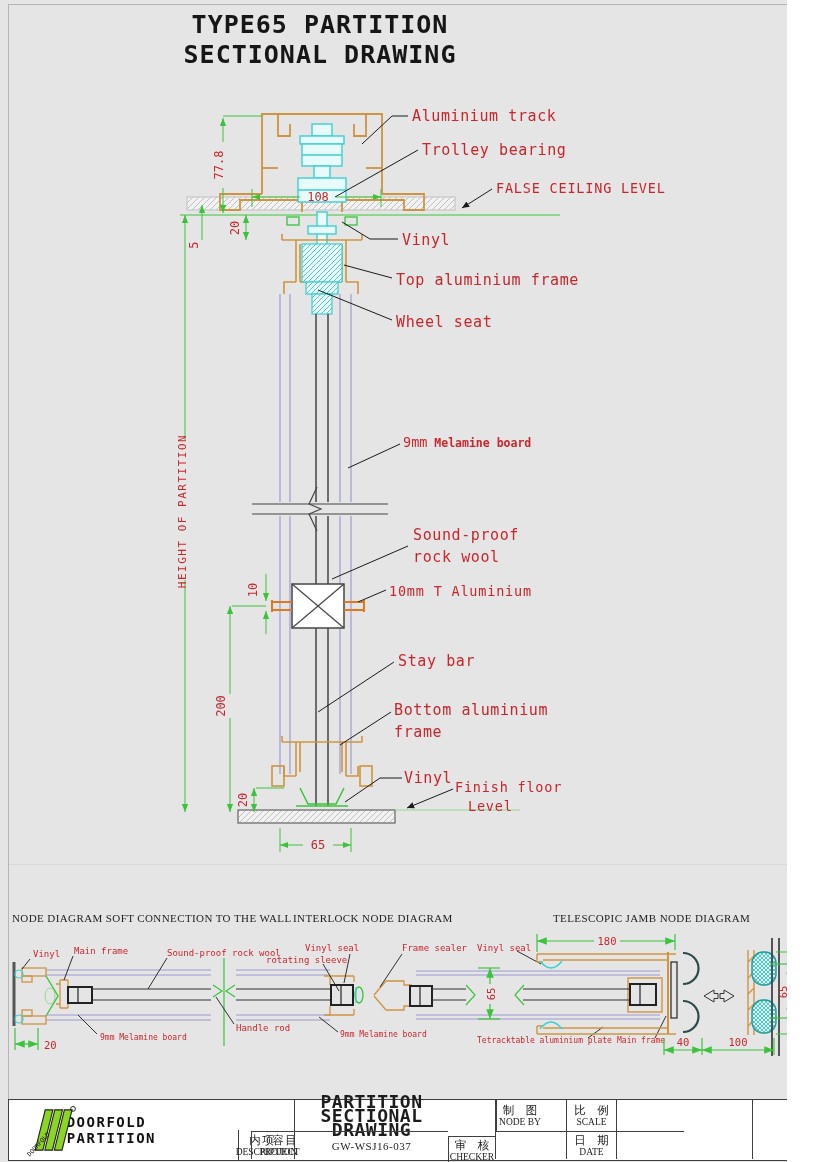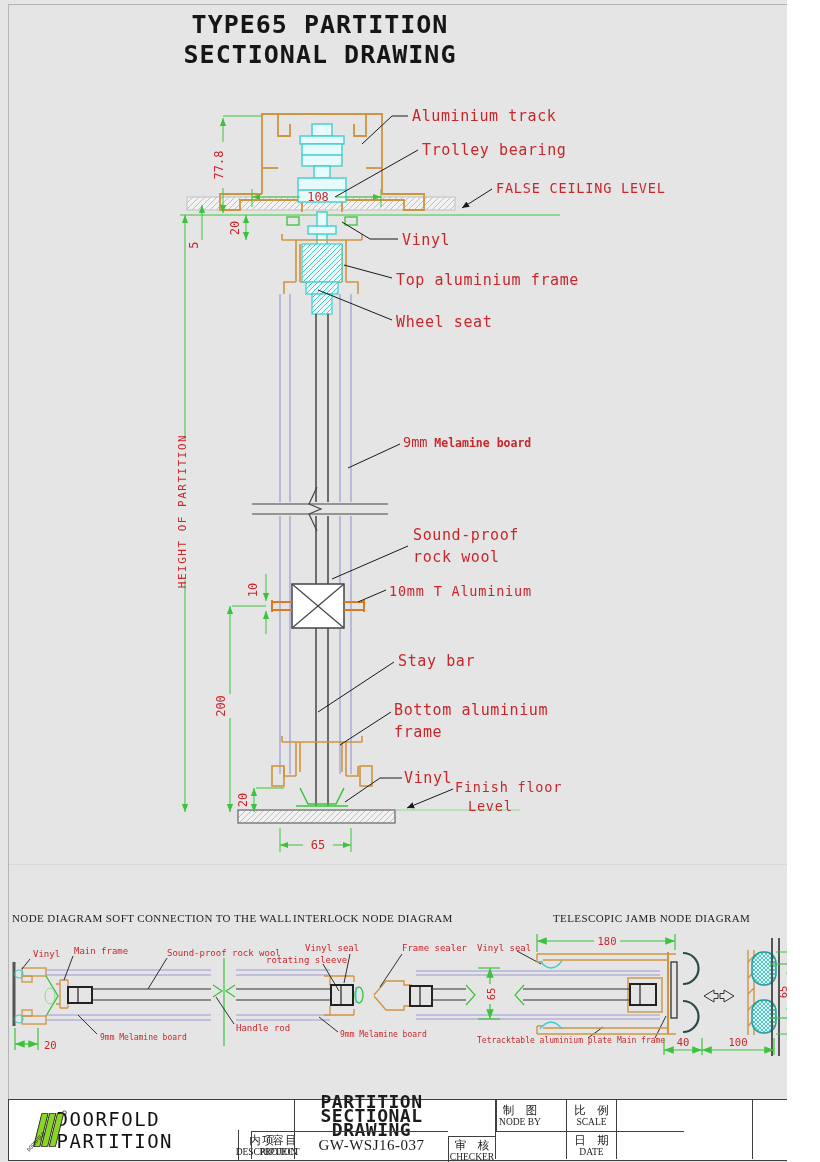--- a/index.html
+++ b/index.html
@@ -22,23 +22,23 @@
   
   .tb{position:absolute;left:8px;top:1099px;width:802px;height:62px;border:1.5px solid #3f3f3f;
       box-sizing:border-box;background:#fff;}
   .tb-cell{position:absolute;box-sizing:border-box;border-left:1.3px solid #3f3f3f;
            display:flex;flex-direction:column;align-items:center;justify-content:center;
            color:#1c1c1c;text-align:center;}
   .tb-cell.r2{border-top:1.3px solid #3f3f3f;}
   .cn{font-family:"Liberation Serif", serif;font-size:11.5px;line-height:13px;}
   .en{font-family:"Liberation Serif", serif;font-size:9.5px;line-height:11px;}
   .val{font-size:18px;font-weight:bold;line-height:14px;letter-spacing:0.5px;}
-  .pval{font-family:"Liberation Serif", serif;font-size:15px;letter-spacing:0.5px;}
+  .pval{font-family:"Liberation Serif", serif;font-size:11px;letter-spacing:0.5px;}
   .brandbox{position:absolute;left:0;top:0;width:229px;height:59px;display:flex;align-items:center;}
-  .brand{font-size:19px;font-weight:normal;letter-spacing:1.5px;color:#111;margin-left:4px;}
+  .brand{font-size:14px;font-weight:bold;letter-spacing:1.5px;color:#111;margin-left:4px;}
 </style>
 </head>
 <body>
 
 <div class="page">
   <div class="frame"></div>
 
   <div class="hdr">
     <div>TYPE65 PARTITION</div>
     <div>SECTIONAL DRAWING</div>

